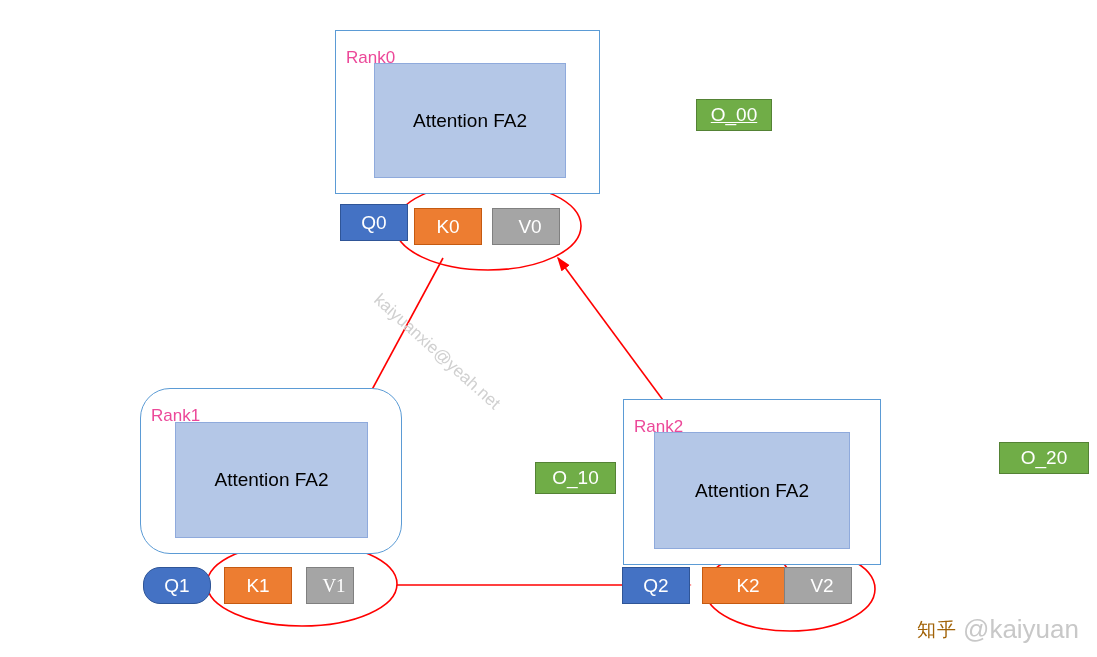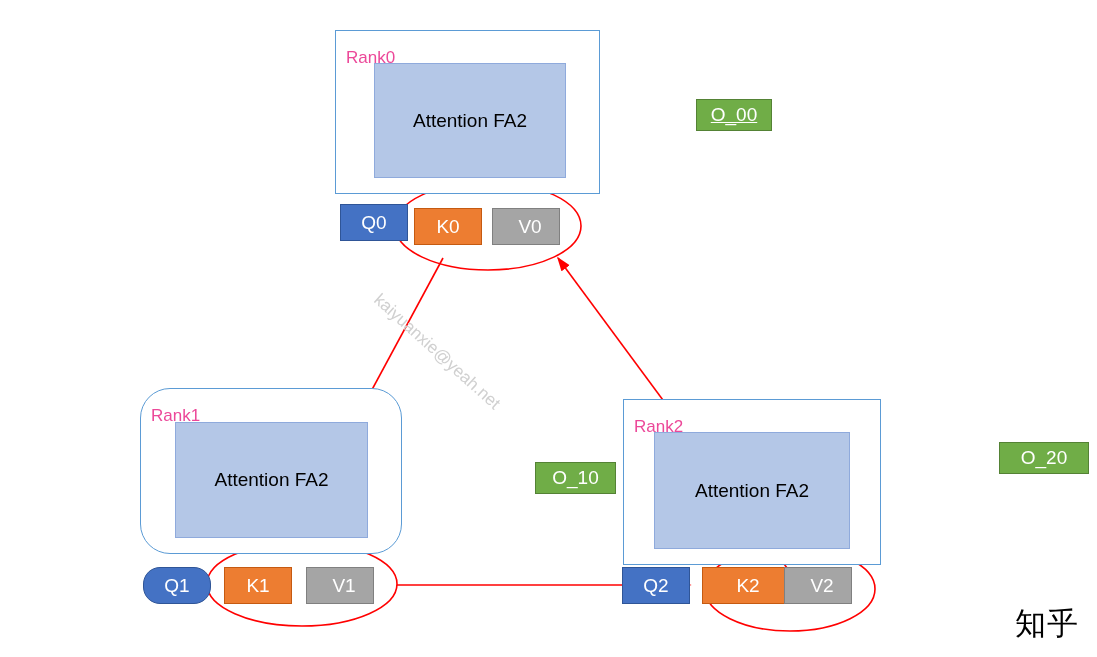--- a/index.html
+++ b/index.html
@@ -98,22 +98,22 @@
     right: 18px;
     bottom: 12px;
     color: #c8c8c8;
     font-size: 26px;
     white-space: nowrap;
     display: flex;
     align-items: center;
     gap: 6px;
   }
   .wm-logo {
-    color: #000000;
-    font-size: 31px;
+    color: #a16207;
+    font-size: 19px;
     letter-spacing: 1px;
   }
 </style>
 </head>
 <body>
 
 <svg id="canvas" viewBox="0 0 1097 657">
   <defs>
     <marker id="arrowred" markerWidth="10" markerHeight="10" refX="8" refY="3.2" orient="auto" markerUnits="strokeWidth">
       <path d="M0,0 L9,3.2 L0,6.4 z" fill="#ff0000"></path>
@@ -140,30 +140,31 @@
 <div class="qkv q" style="left:340px; top:204px; width:68px; height:37px;">Q0</div>
 <div class="qkv k" style="left:414px; top:208px; width:68px; height:37px;">K0</div>
 <div class="qkv v" style="left:492px; top:208px; width:68px; height:37px;">V0</div>
 
 <div class="rank-box" style="left:140px; top:388px; width:262px; height:166px;border-radius:30px;">
   <div class="rank-label">Rank1</div>
   <div class="attn-box" style="left:34px; top:33px; width:193px; height:116px;">Attention FA2</div>
 </div>
 <div class="qkv q" style="left:143px; top:567px; width:68px; height:37px;border-radius:17px;">Q1</div>
 <div class="qkv k" style="left:224px; top:567px; width:68px; height:37px;">K1</div>
-<div class="qkv v" style="left:306px; top:567px; width:68px; height:37px;">V1</div>
+<div class="qkv v" style="left:306px; top:567px; width:48px; height:37px;font-family:Liberation Serif, serif;">V1</div>
 
 <div class="rank-box" style="left:623px; top:379px; width:258px; height:166px;margin-top:20px;">
   <div class="rank-label">Rank2</div>
   <div class="attn-box" style="left:30px; top:32px; width:196px; height:117px;">Attention FA2</div>
 </div>
 <div class="qkv q" style="left:622px; top:567px; width:68px; height:37px;">Q2</div>
 <div class="qkv k" style="left:702px; top:567px; width:92px; height:37px;">K2</div>
 <div class="qkv v" style="left:784px; top:567px; width:68px; height:37px;">V2</div>
 
 <div class="obox" style="left:696px; top:99px; width:76px; height:32px;text-decoration:underline;">O_00</div>
 <div class="obox" style="left:497px; top:462px; width:81px; height:32px;margin-left:38px;">O_10</div>
 <div class="obox" style="left:999px; top:442px; width:90px; height:32px;">O_20</div>
 
 <div class="watermark-diag">kaiyuanxie@yeah.net</div>
 <div class="watermark-zhihu">
   <span class="wm-logo">知乎</span>
+  <span>@kaiyuan</span>
 </div>
 
 </body></html>

